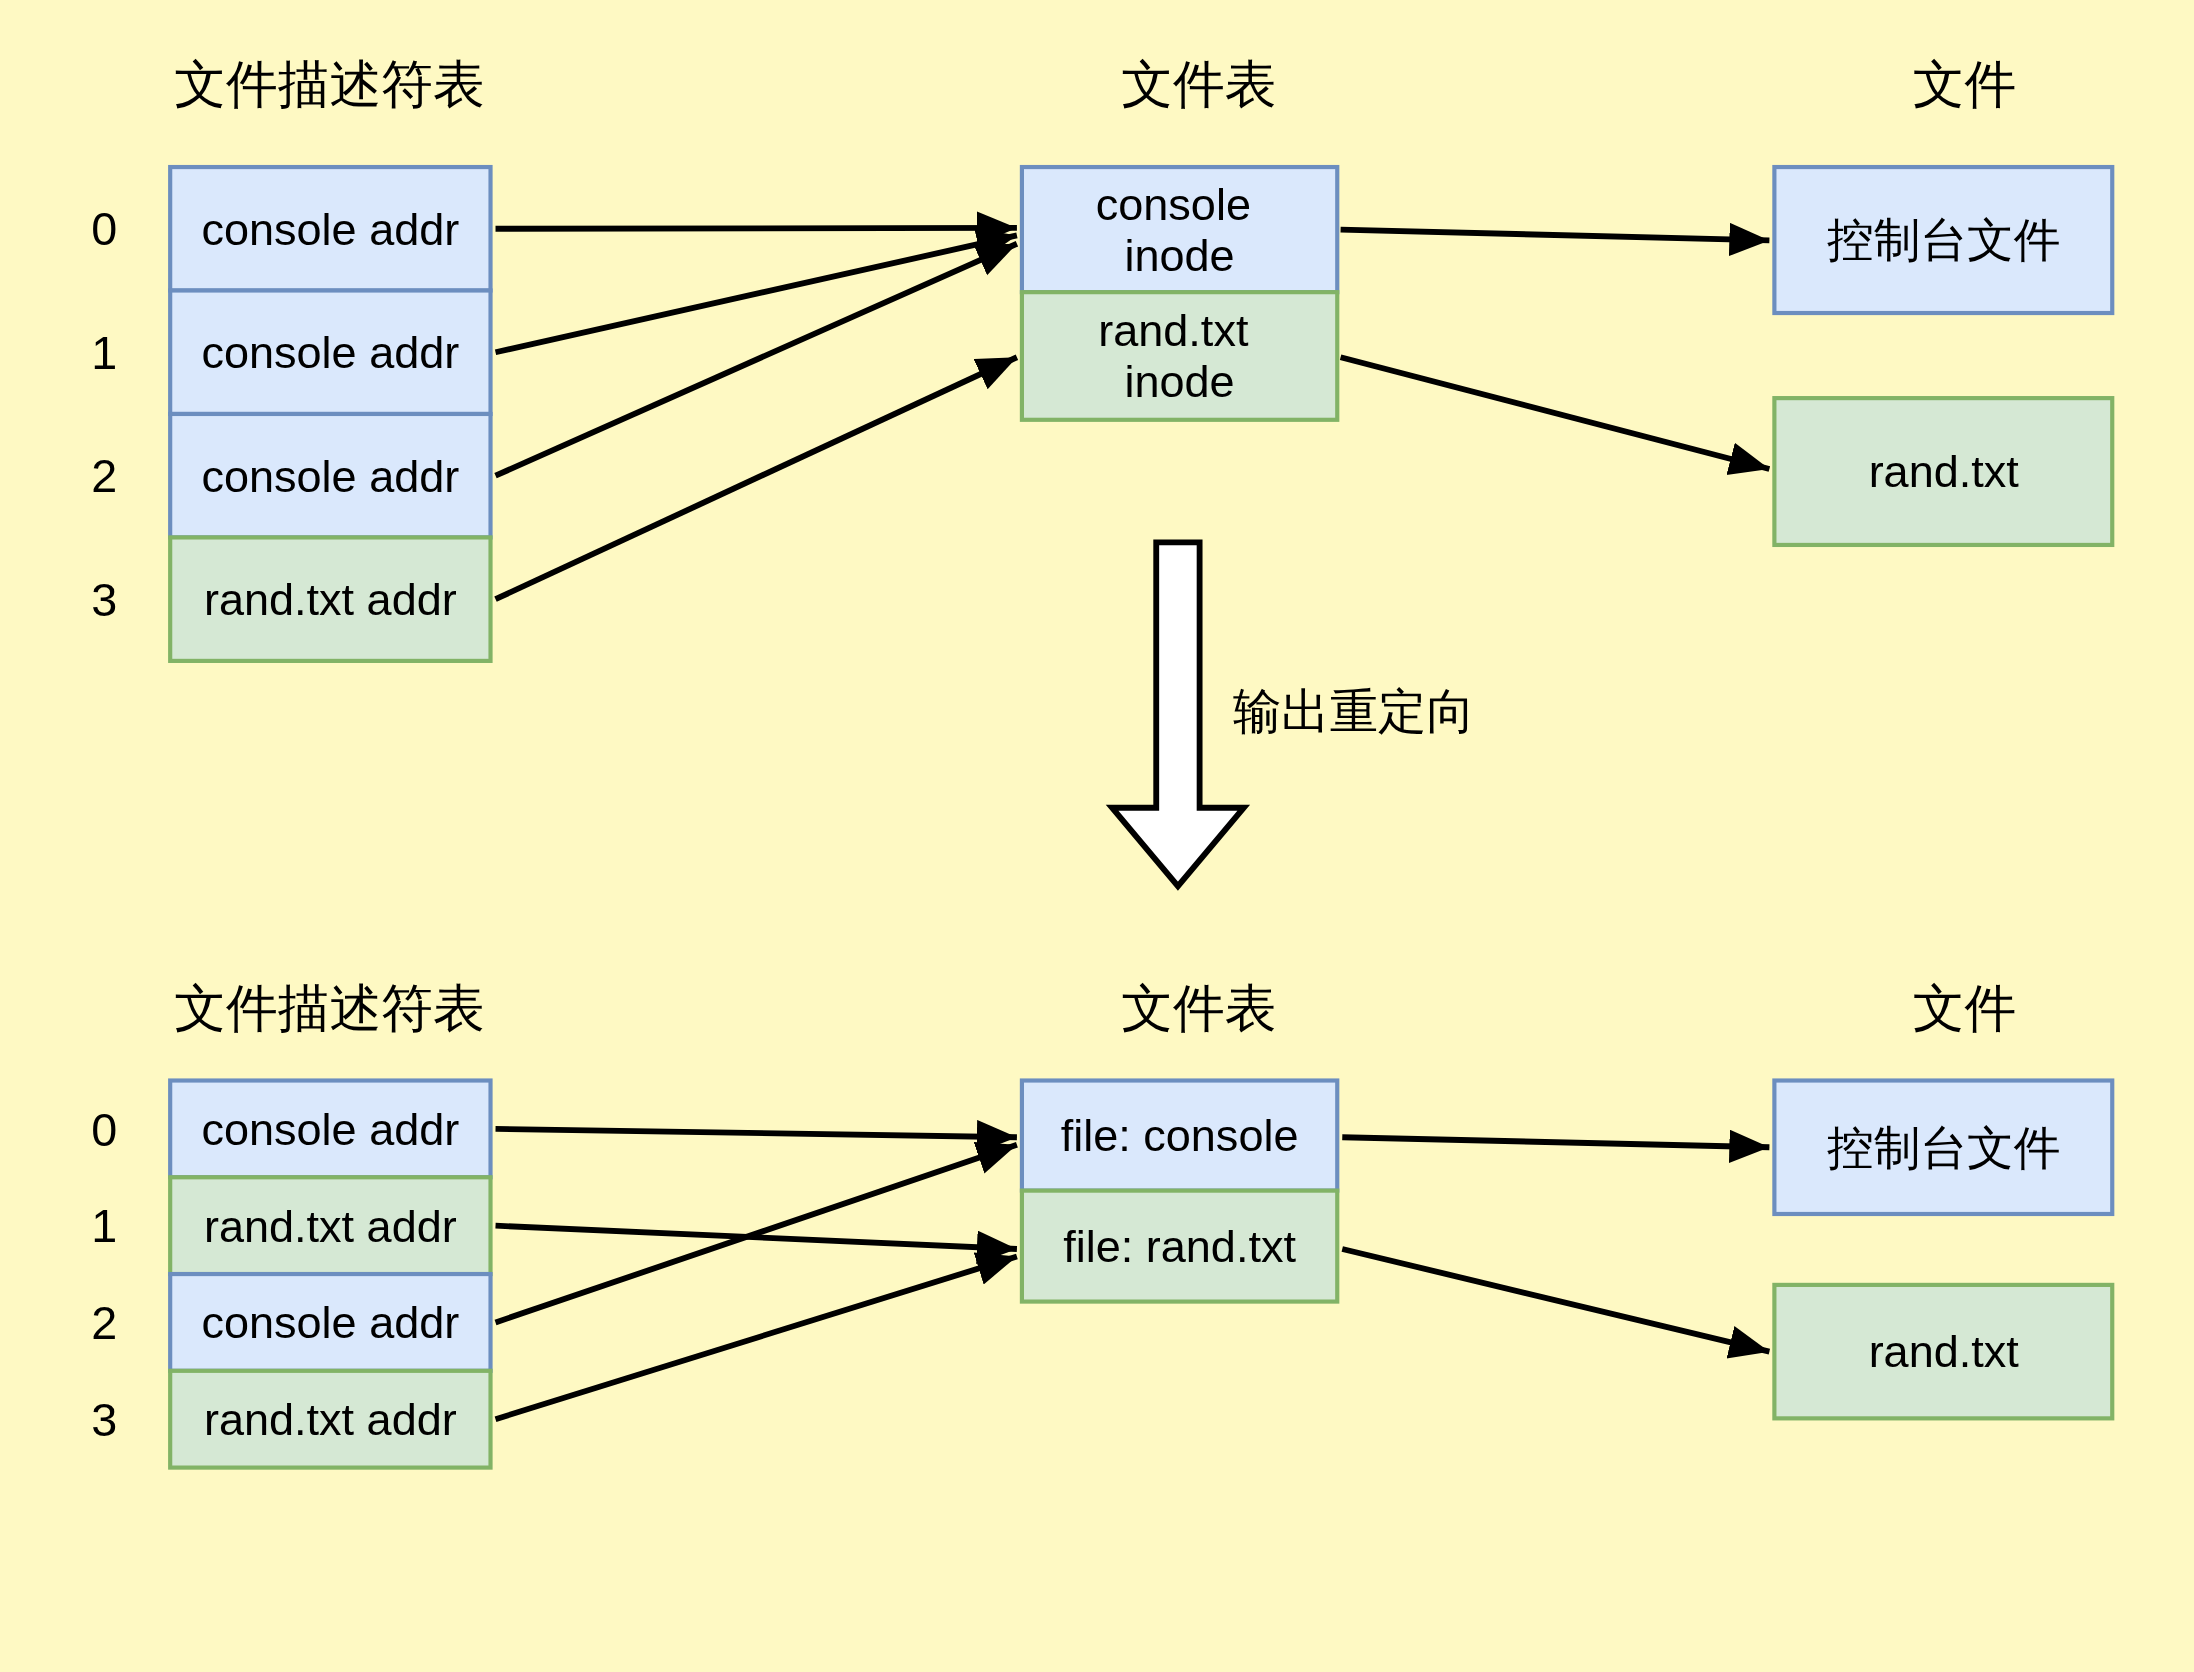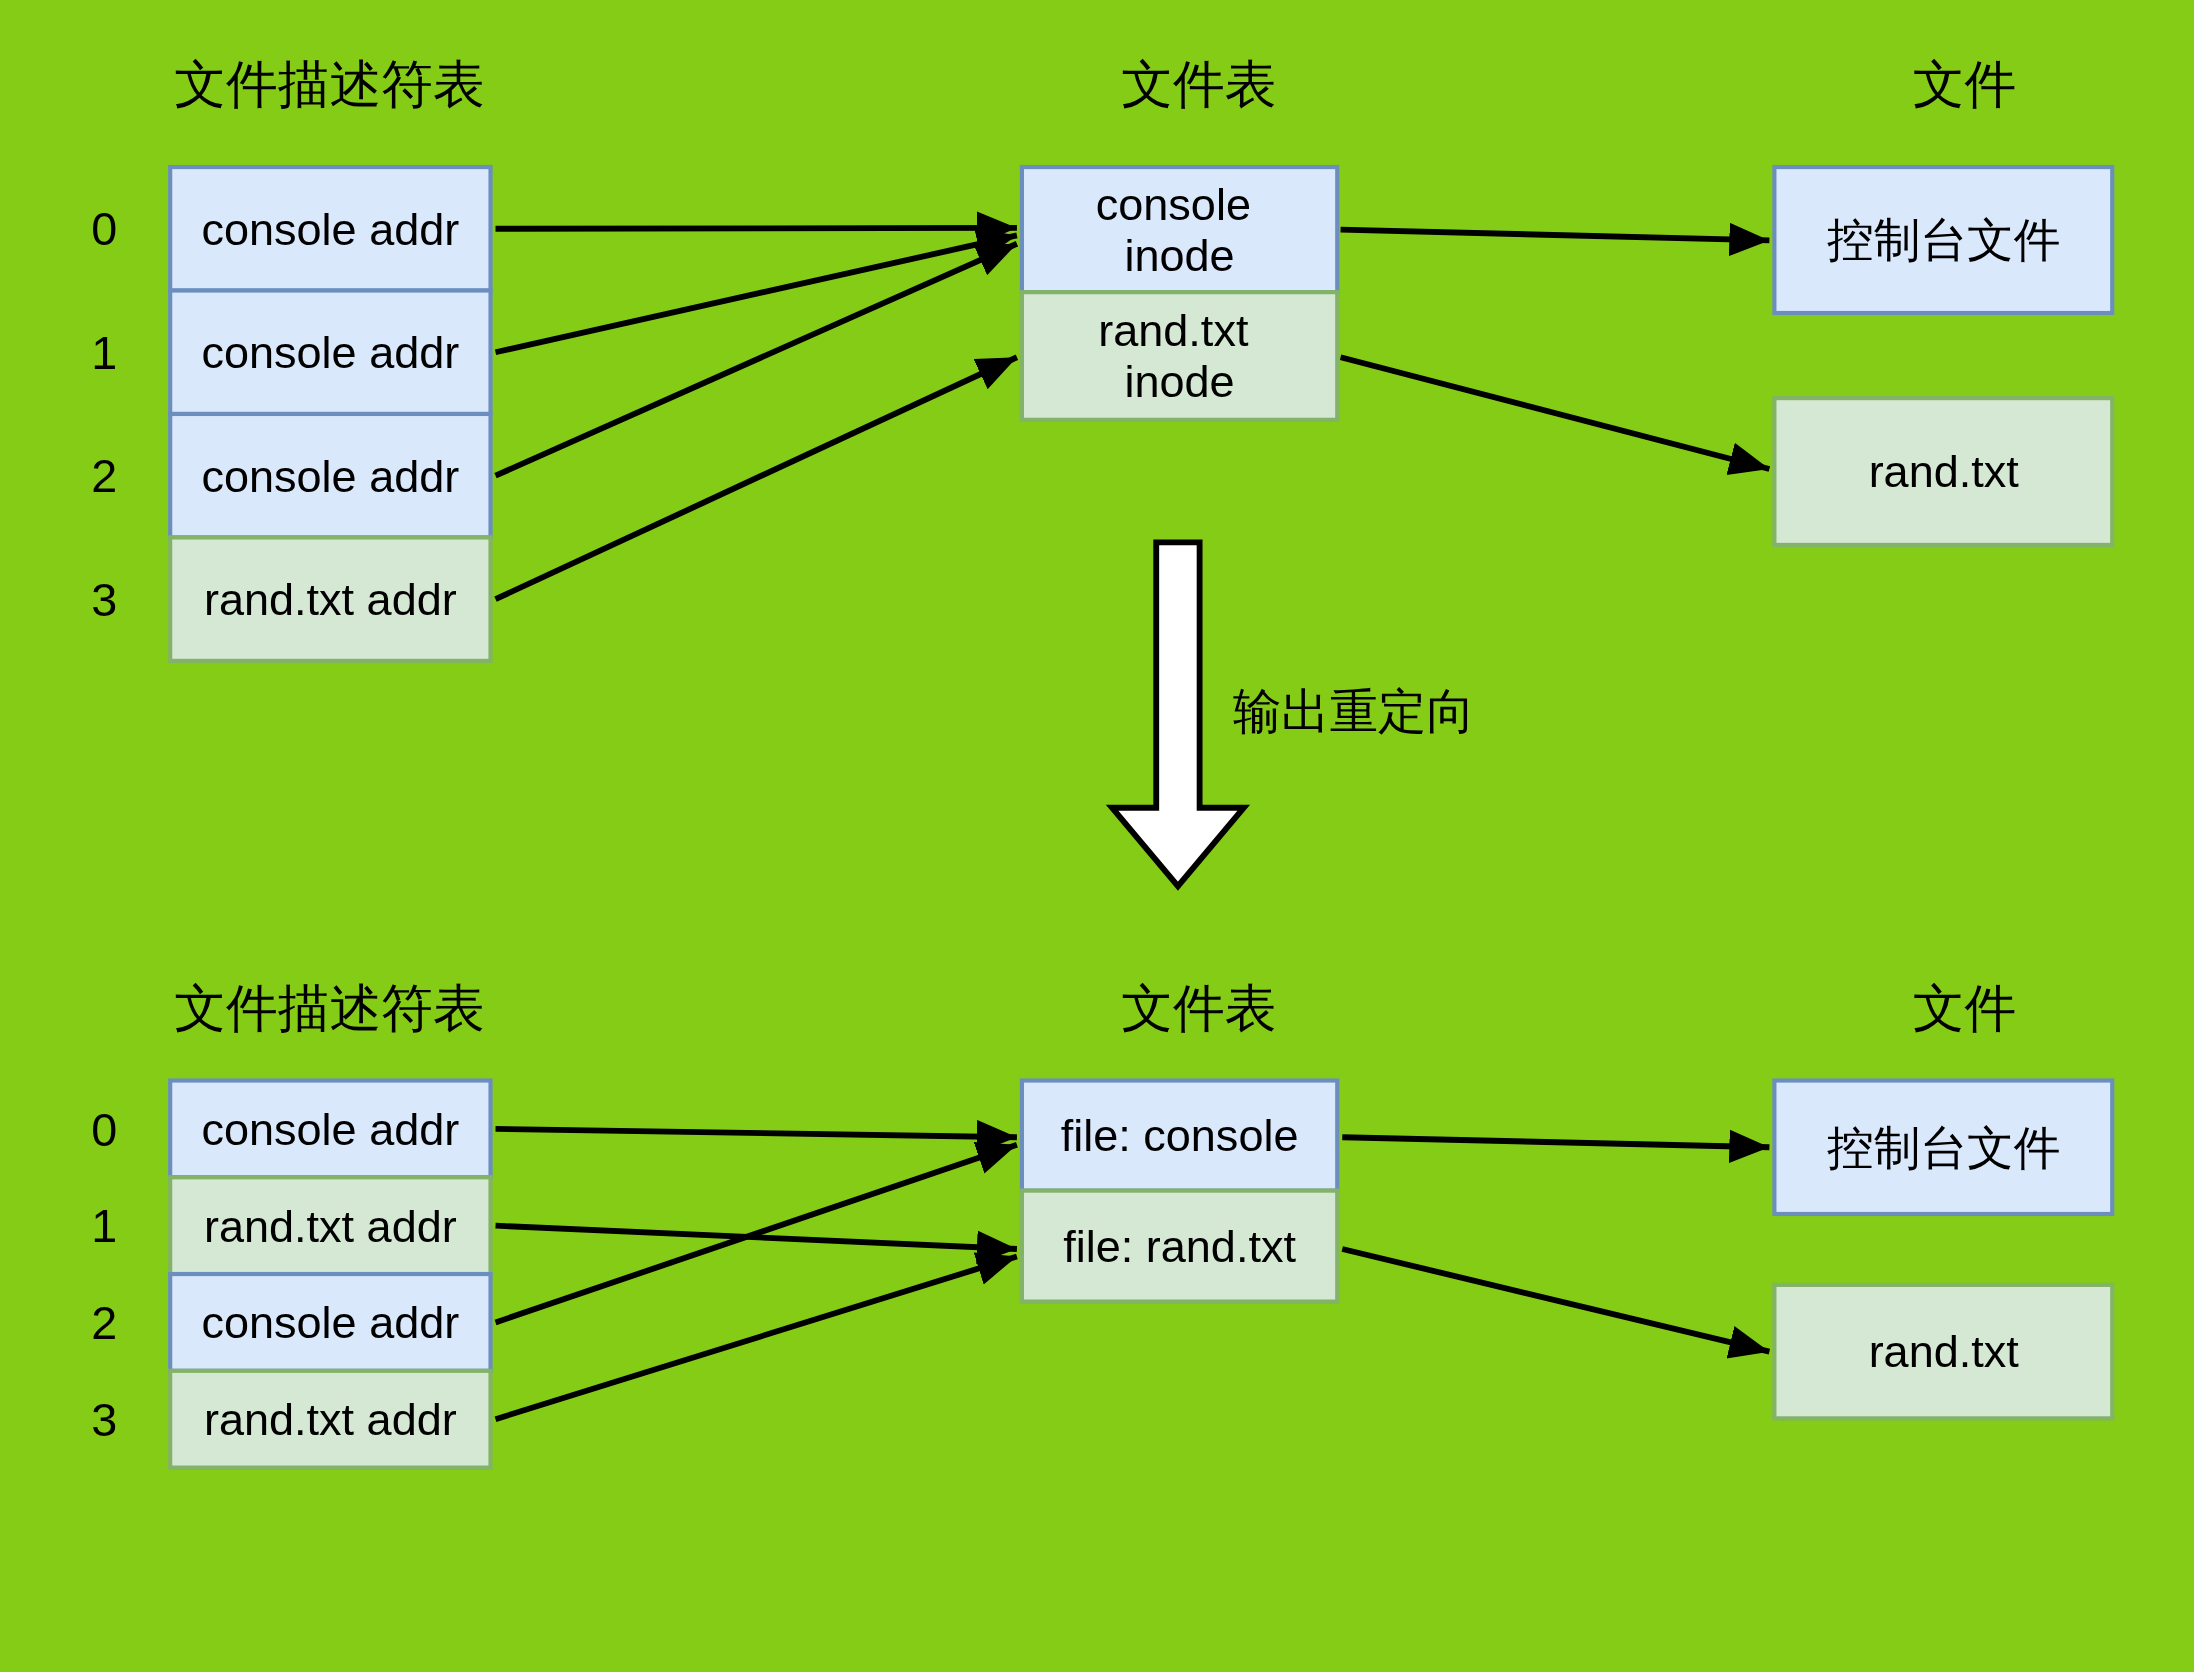--- a/index.html
+++ b/index.html
@@ -3,21 +3,21 @@
 <meta charset="utf-8">
 <style>
   html, body {
     margin: 0;
     padding: 0;
     background: #ffffff;
   }
   .canvas-wrap {
     width: 2194px;
     height: 1673px;
-    background: #84cc16;
+    background: #fef9c3;
     text-align: center;
   }
   svg {
     display: block;
   }
   text {
     font-family: "Liberation Sans", "DejaVu Sans", sans-serif;
     fill: #000000;
   }
   .title-text   { font-size: 62px; }

